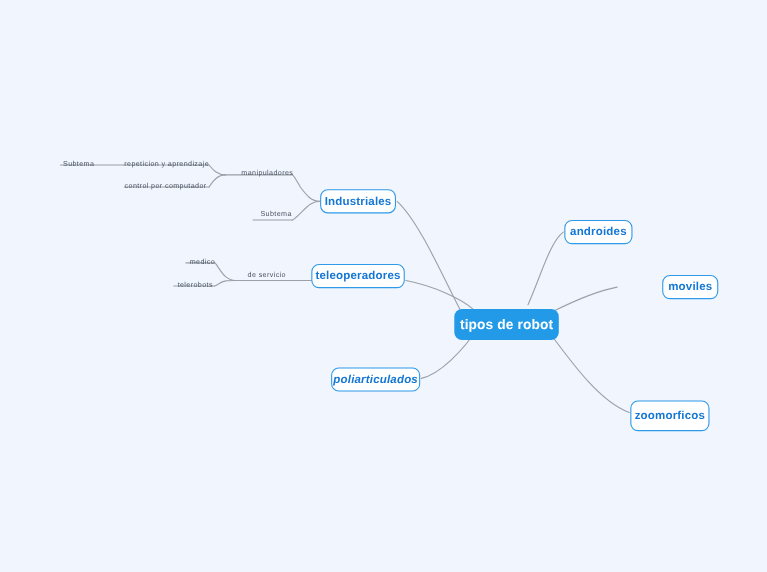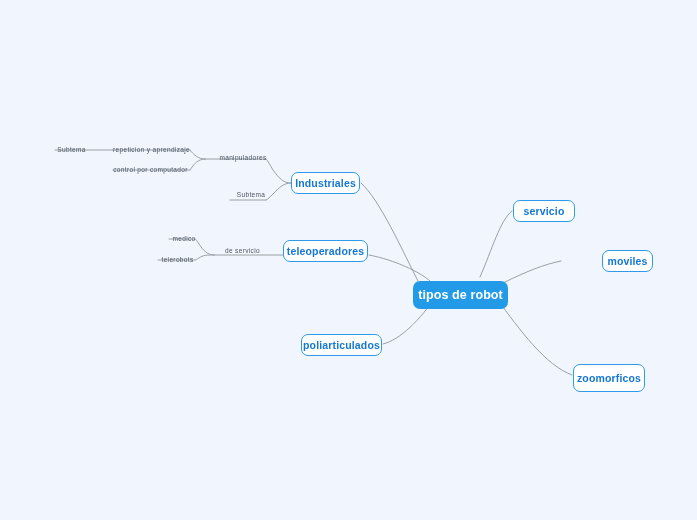--- a/index.html
+++ b/index.html
@@ -101,18 +101,18 @@
       <div class="node node-main" style="left: 291px; top: 172px; width: 69px; height: 22px;">Industriales</div>
       <div class="node node-sub" style="left: 218px; top: 152px; width: 50px; height: 11px;">manipuladores</div>
       <div class="node node-sub" style="left: 114px; top: 144px; width: 75px; height: 11px;">repeticion y aprendizaje</div>
       <div class="node node-sub" style="left: 114px; top: 164px; width: 73px; height: 11px;">control por computador</div>
       <div class="node node-sub" style="left: 232px; top: 189px; width: 38px; height: 11px;">Subtema</div>
       <div class="node node-sub" style="left: 55px; top: 144px; width: 33px; height: 11px;">Subtema</div>
       <div class="node node-main" style="left: 283px; top: 240px; width: 85px; height: 22px;">teleoperadores</div>
       <div class="node node-sub" style="left: 223px; top: 245px; width: 39px; height: 11px;">de servicio</div>
       <div class="node node-sub" style="left: 171px; top: 233px; width: 26px; height: 11px;">medico</div>
       <div class="node node-sub" style="left: 160px; top: 254px; width: 35px; height: 11px;">telerobots</div>
-      <div class="node node-main" style="left: 301px; top: 334px; width: 81px; height: 22px;">poliarticulados</div>
-      <div class="node node-main" style="left: 513px; top: 200px; width: 62px; height: 22px;">servicio</div>
+      <div class="node node-main" style="left: 301px; top: 334px; width: 81px; height: 22px; font-style: italic;">poliarticulados</div>
+      <div class="node node-main" style="left: 513px; top: 200px; width: 62px; height: 22px;">androides</div>
       <div class="node node-main" style="left: 562px; top: 250px; width: 51px; height: 22px; margin-left: 40px;">moviles</div>
       <div class="node node-main" style="left: 573px; top: 364px; width: 72px; height: 28px;">zoomorficos</div>
     </div>
 </div>
 
 </body></html>

